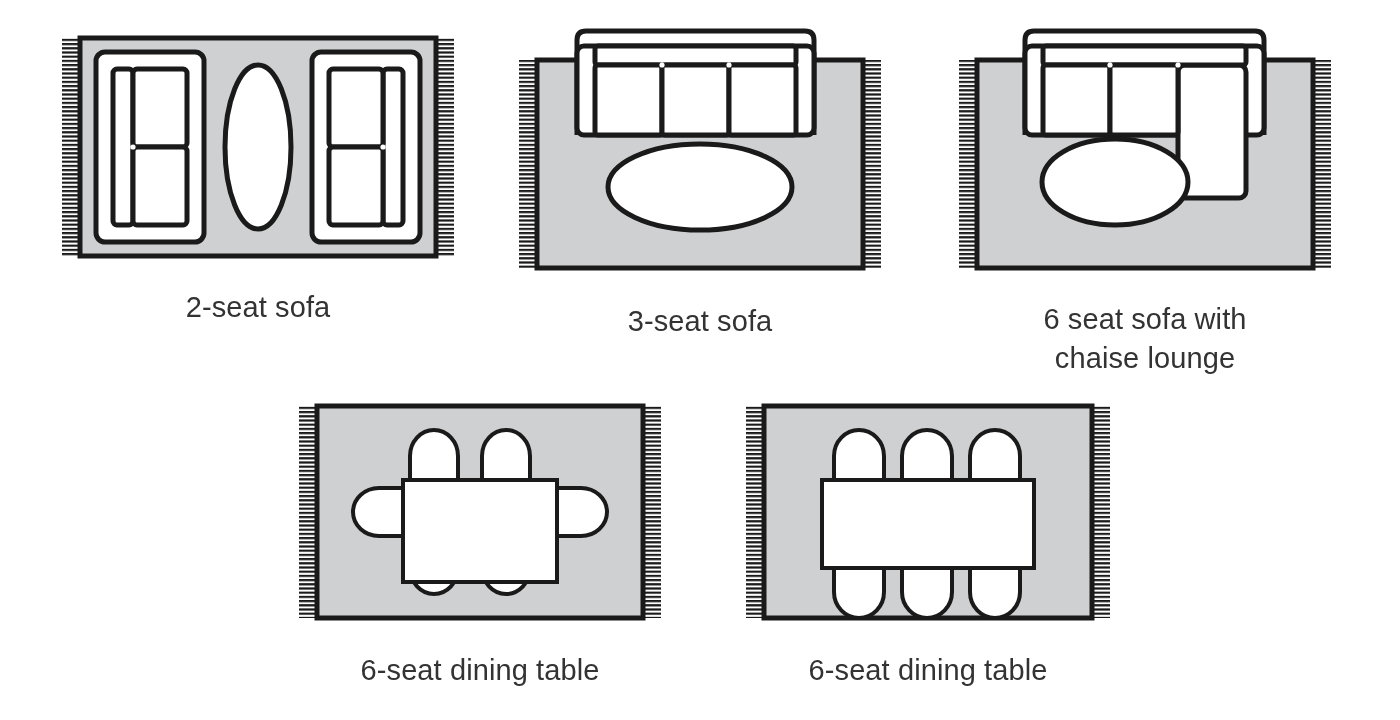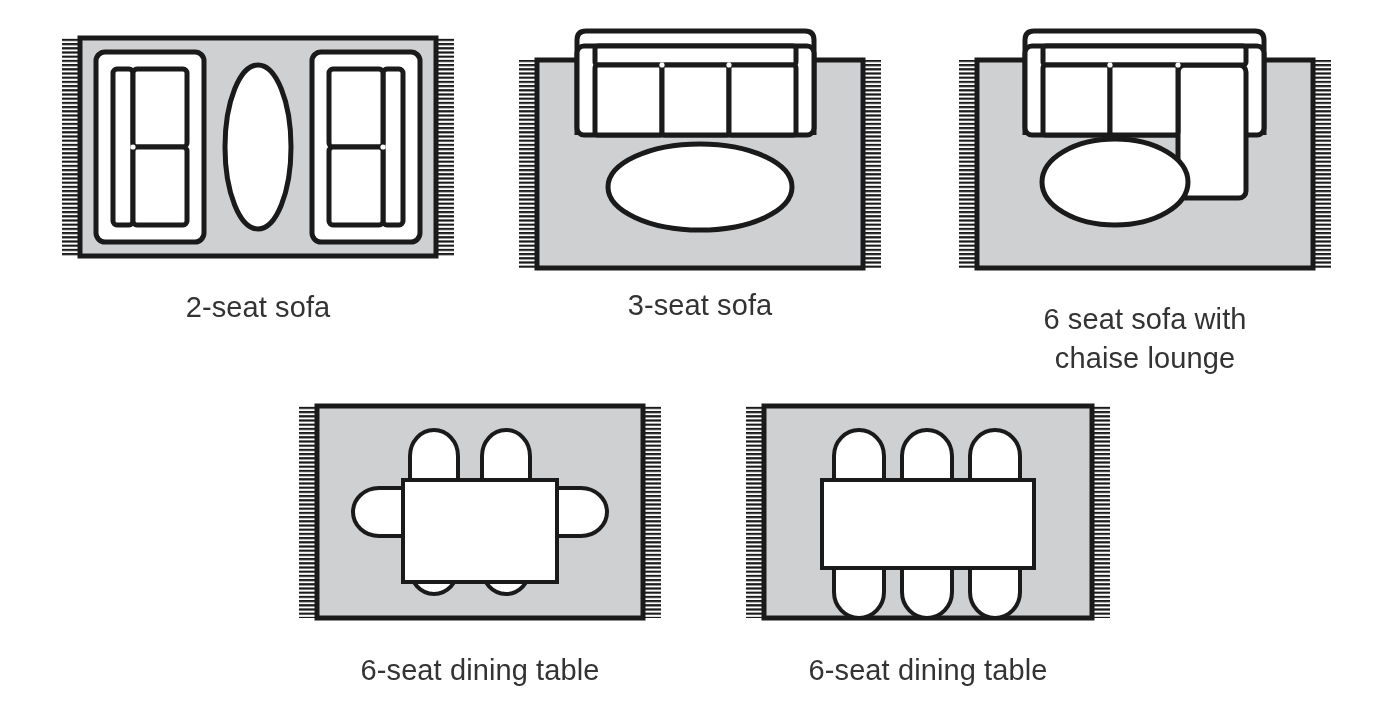--- a/index.html
+++ b/index.html
@@ -42,21 +42,21 @@
     font-weight: 400;
     letter-spacing: 0.1px;
     white-space: pre-line;
   }
 
   
   #fig-2seat      { left: 58px;  top: 22px;  width: 400px; }
   #fig-2seat .caption { margin-top: 16px; }
 
   #fig-3seat      { left: 515px; top: 22px;  width: 370px; }
-  #fig-3seat .caption { margin-top: 4px; text-align: center; }
+  #fig-3seat .caption { margin-top: 20px; text-align: center; }
 
   #fig-chaise     { left: 955px; top: 22px;  width: 380px; }
   #fig-chaise .caption { margin-top: 18px; }
 
   #fig-dining-a   { left: 295px; top: 390px; width: 370px; }
   #fig-dining-a .caption { margin-top: 16px; }
 
   #fig-dining-b   { left: 742px; top: 390px; width: 372px; }
   #fig-dining-b .caption { margin-top: 16px; }
 </style>

